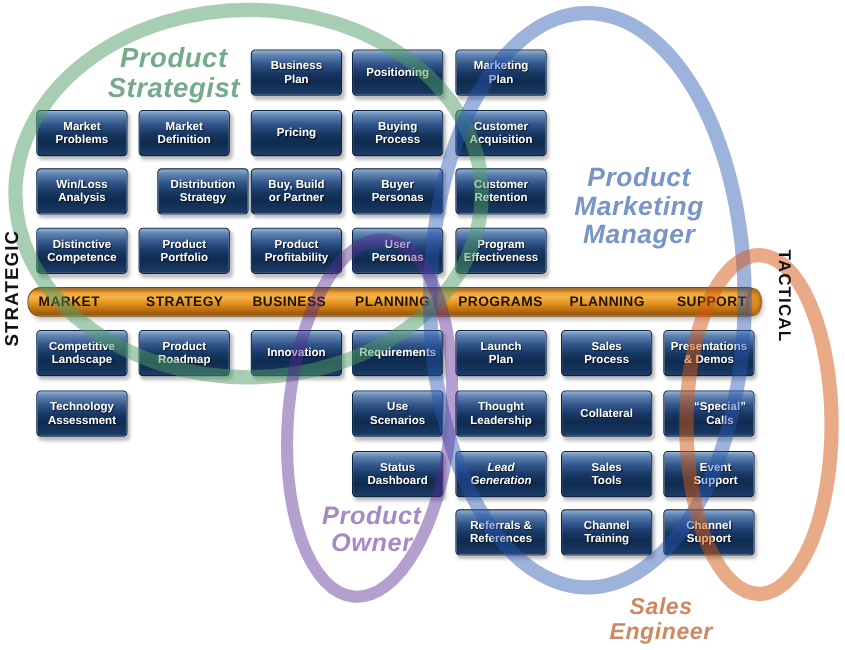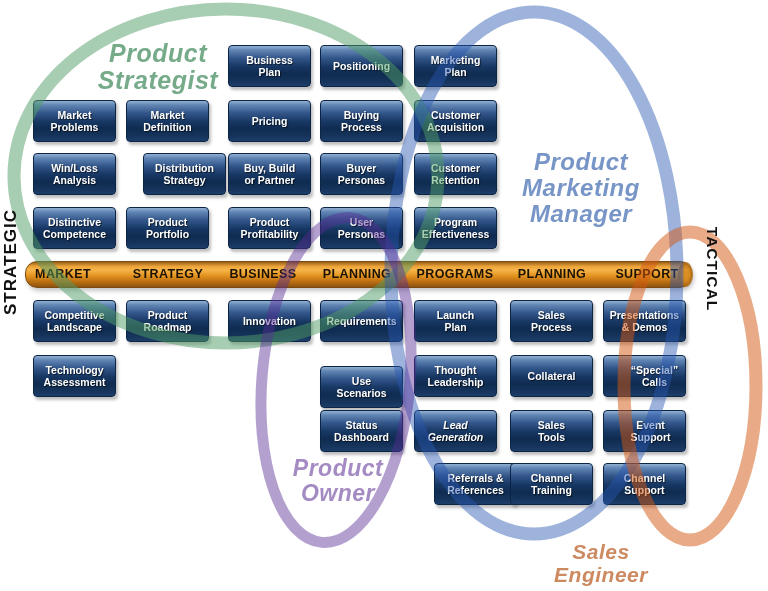--- a/index.html
+++ b/index.html
@@ -114,36 +114,36 @@
       <div class="box" style="left: 228px; top: 300px;">Innovation</div>
       <div class="box" style="left: 320px; top: 300px;">Requirements</div>
       <div class="box" style="left: 414px; top: 300px;">Launch
 Plan</div>
       <div class="box" style="left: 510px; top: 300px;">Sales
 Process</div>
       <div class="box" style="left: 603px; top: 300px;">Presentations
 &amp; Demos</div>
       <div class="box" style="left: 33px; top: 355px;">Technology
 Assessment</div>
-      <div class="box" style="left: 320px; top: 355px; margin-top: 11px;">Use
+      <div class="box" style="left: 320px; top: 355px;">Use
 Scenarios</div>
       <div class="box" style="left: 414px; top: 355px;">Thought
 Leadership</div>
       <div class="box" style="left: 510px; top: 355px;">Collateral</div>
       <div class="box" style="left: 603px; top: 355px; padding-left: 20px;">“Special”
 Calls</div>
       <div class="box" style="left: 320px; top: 410px;">Status
 Dashboard</div>
       <div class="box" style="left: 414px; top: 410px; font-style: italic;">Lead
 Generation</div>
       <div class="box" style="left: 510px; top: 410px;">Sales
 Tools</div>
       <div class="box" style="left: 603px; top: 410px; padding-left: 12px;">Event
 Support</div>
-      <div class="box" style="left: 434px; top: 463px;">Referrals &amp;
+      <div class="box" style="left: 414px; top: 463px;">Referrals &amp;
 References</div>
       <div class="box" style="left: 510px; top: 463px;">Channel
 Training</div>
       <div class="box" style="left: 603px; top: 463px;">Channel
 Support</div>
     </div>
 
   <svg class="overlay" width="768" height="591" viewBox="0 0 768 591">
     <ellipse cx="226" cy="176" rx="212" ry="167" fill="none" stroke-width="13" stroke-opacity="0.5" stroke="#4f9b65"></ellipse>
     <ellipse cx="534" cy="273" rx="143" ry="261" fill="none" stroke-width="13" stroke-opacity="0.45" stroke="#2757b1"></ellipse>

